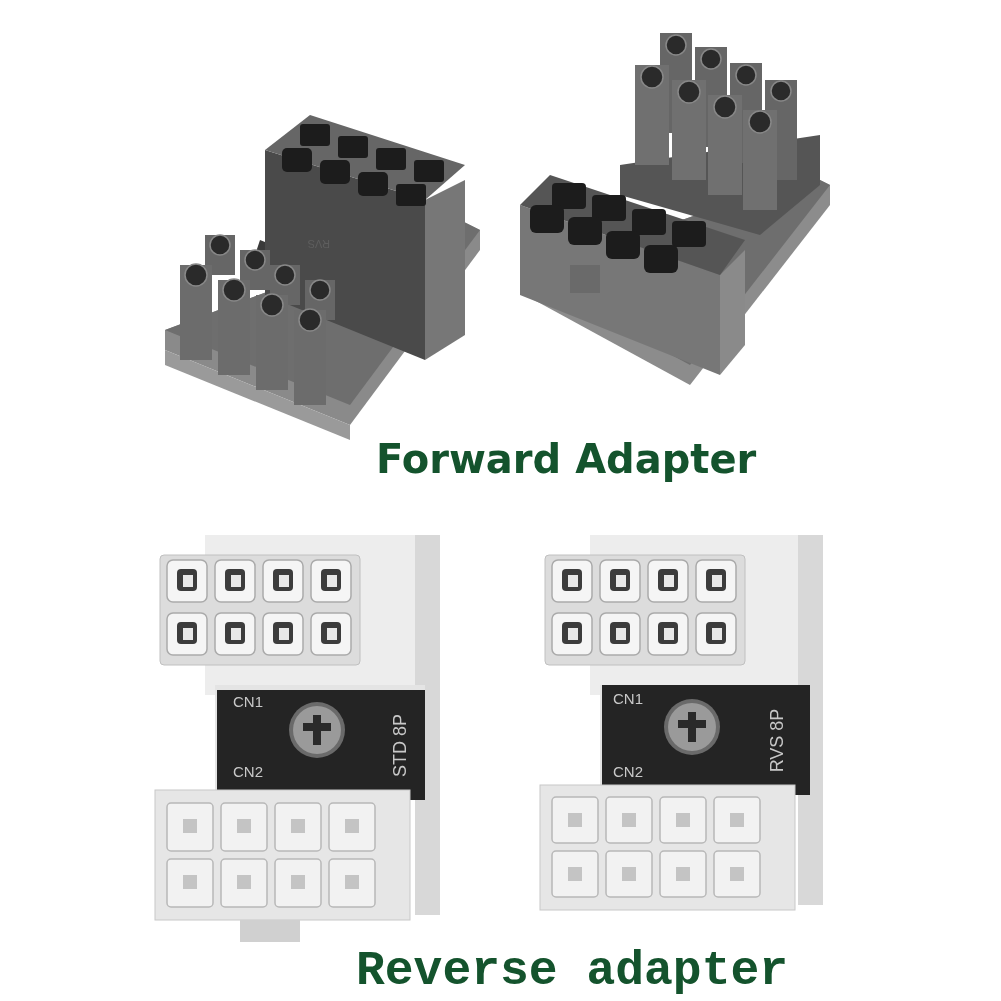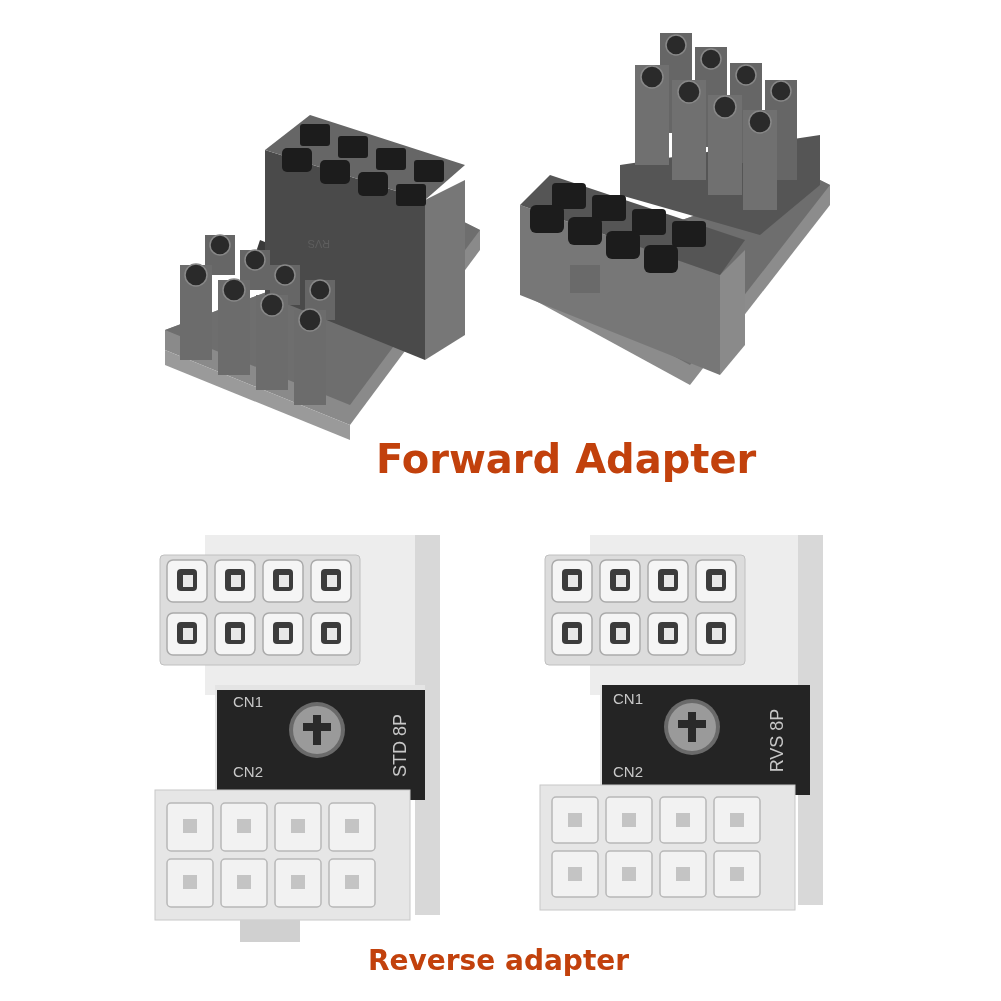--- a/index.html
+++ b/index.html
@@ -1,18 +1,18 @@
 <!DOCTYPE html>
 <html><head>
 <meta charset="utf-8">
 <style>
   html, body { margin:0; padding:0; background:#ffffff; }
   body { width:1001px; height:1001px; position:relative; overflow:hidden; font-family:"DejaVu Sans", sans-serif; }
   .abs { position:absolute; }
-  .caption { position:absolute; font-family:"DejaVu Sans", sans-serif; font-weight:bold; color:#c2410c; white-space:nowrap; }
+  .caption { position:absolute; font-family:"DejaVu Sans", sans-serif; font-weight:bold; color:#14532d; white-space:nowrap; }
   svg text { font-family:"Liberation Sans", sans-serif; }
 </style>
 </head>
 <body>
 
 <svg class="abs" style="left:160px;top:80px" width="330" height="370" viewBox="0 0 330 370">
 
   <polygon points="5,270 190,345 320,170 320,150 300,140 5,250" fill="#8a8a8a"></polygon>
   <polygon points="5,250 190,325 320,150 300,140" fill="#6e6e6e"></polygon>
   <polygon points="5,285 190,360 190,345 5,270" fill="#9a9a9a"></polygon>
@@ -236,13 +236,13 @@
     <rect x="38" y="332" width="14" height="14"></rect>
       <rect x="92" y="332" width="14" height="14"></rect>
     <rect x="146" y="332" width="14" height="14"></rect>
       <rect x="200" y="332" width="14" height="14"></rect>
   </g>
 </svg>
 <div class="abs" style="left:613px;top:690px;font-size:15px;color:#c8c8c8;font-family:'Liberation Sans',sans-serif;">CN1</div>
 <div class="abs" style="left:613px;top:763px;font-size:15px;color:#c8c8c8;font-family:'Liberation Sans',sans-serif;">CN2</div>
 <div class="abs" style="left:732px;top:730px;font-size:18px;color:#c8c8c8;font-family:'Liberation Sans',sans-serif;transform:rotate(-90deg);transform-origin:center;width:90px;text-align:center;">RVS 8P</div>
 
-<div class="caption" style="left:368px;top:944px;font-size:28px;">Reverse adapter</div>
+<div class="caption" style="left:356px;top:944px;font-size:48px;font-family:Liberation Mono, monospace;">Reverse adapter</div>
 
 </body></html>

